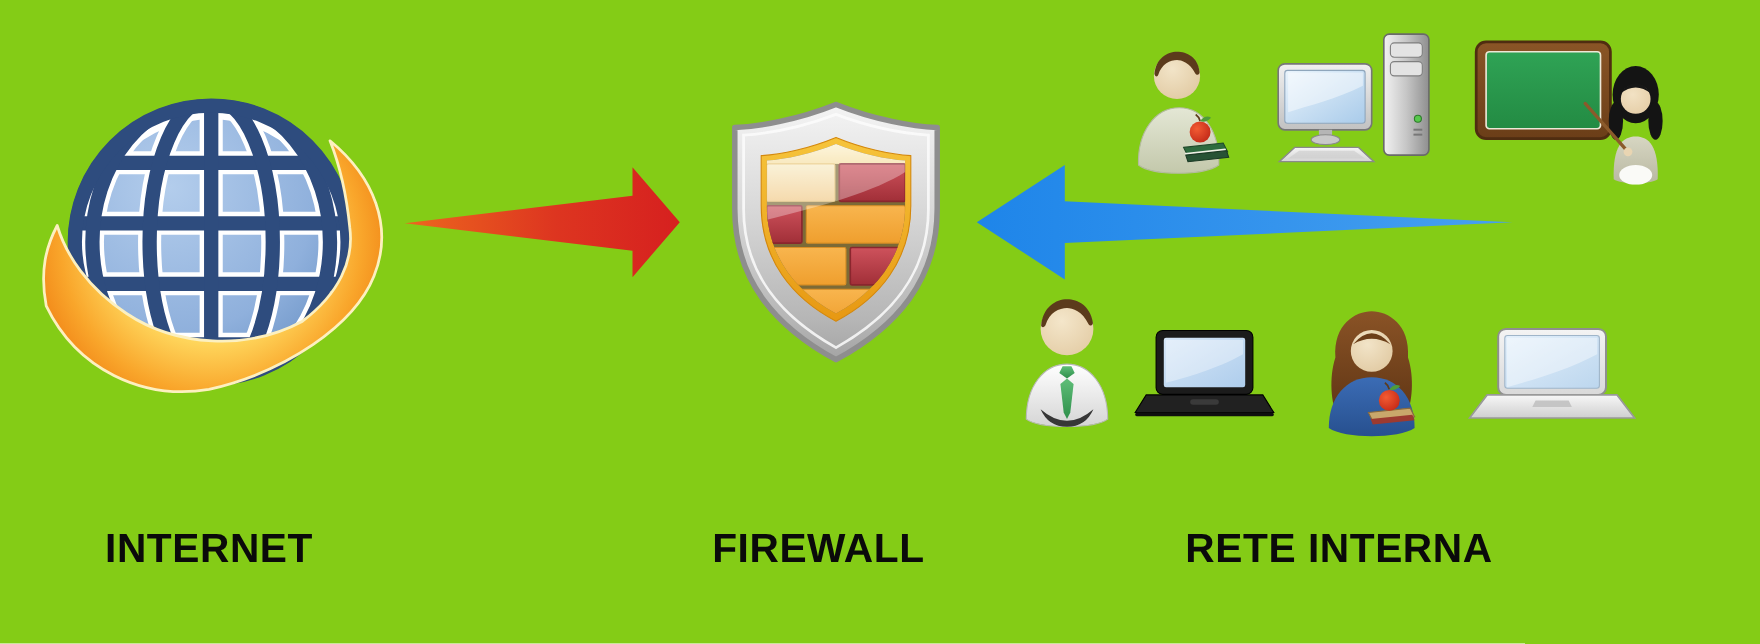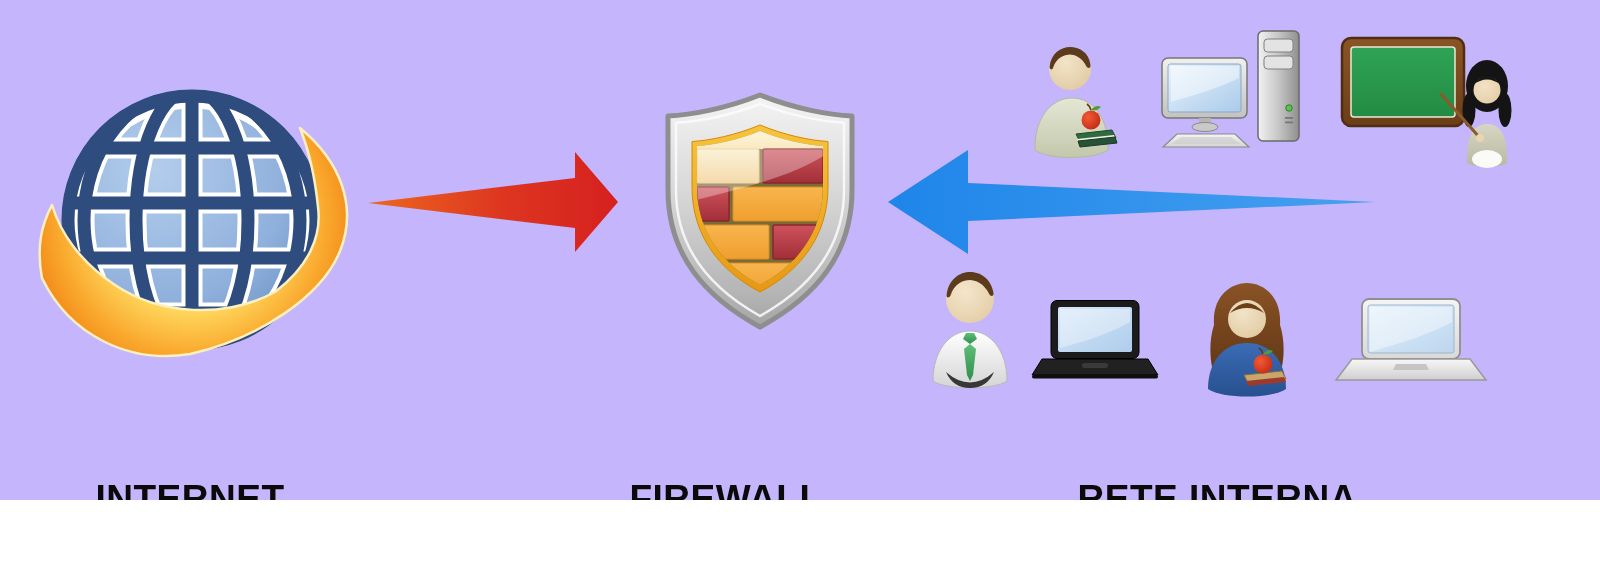--- a/index.html
+++ b/index.html
@@ -1,19 +1,19 @@
 <!DOCTYPE html>
 <html><head>
 <meta charset="utf-8">
 <style>
   html,body{margin:0;padding:0;background:#fff;}
   .canvas{
     position:relative;
-    width:1600px;height:500px;
-    background:#c4b5fd;
+    width:1600px;height:585px;
+    background:#84cc16;
     overflow:hidden;
     font-family:"Liberation Sans", sans-serif;
   }
   .abs{position:absolute;}
   .node-label{
     position:absolute;
     width:320px;
     text-align:center;
     font-weight:700;
     font-size:37px;
@@ -350,17 +350,17 @@
     </defs>
     <rect x="32" y="1" width="98" height="60" rx="7" fill="url(#wframeg)" stroke="#8f8f8f" stroke-width="1.8"></rect>
     <rect x="38" y="7" width="86" height="48" rx="2.5" fill="url(#wscreeng)" stroke="#9fb5c9" stroke-width="1"></rect>
     <path d="M40,9 L122,9 L122,24 C92,40 60,48 40,54 Z" fill="#ffffff" opacity="0.4"></path>
     <polygon points="22,61 140,61 156,82 6,82" fill="url(#wbaseg)" stroke="#999" stroke-width="1.5"></polygon>
     <polygon points="66,66 96,66 99,72 63,72" fill="#c5c5c5"></polygon>
   </svg>
 
   <div class="node-label" style="left:30px;top:478px;">INTERNET</div>
 
-  <div class="node-label" style="left:566px;top:478px;">FIREWALL</div>
+  <div class="node-label" style="left:584px;top:478px;">FIREWALL</div>
 
   <div class="node-label" style="left:1037px;top:478px;text-align:right;">RETE INTERNA</div>
 
 </div>
 
 </body></html>

